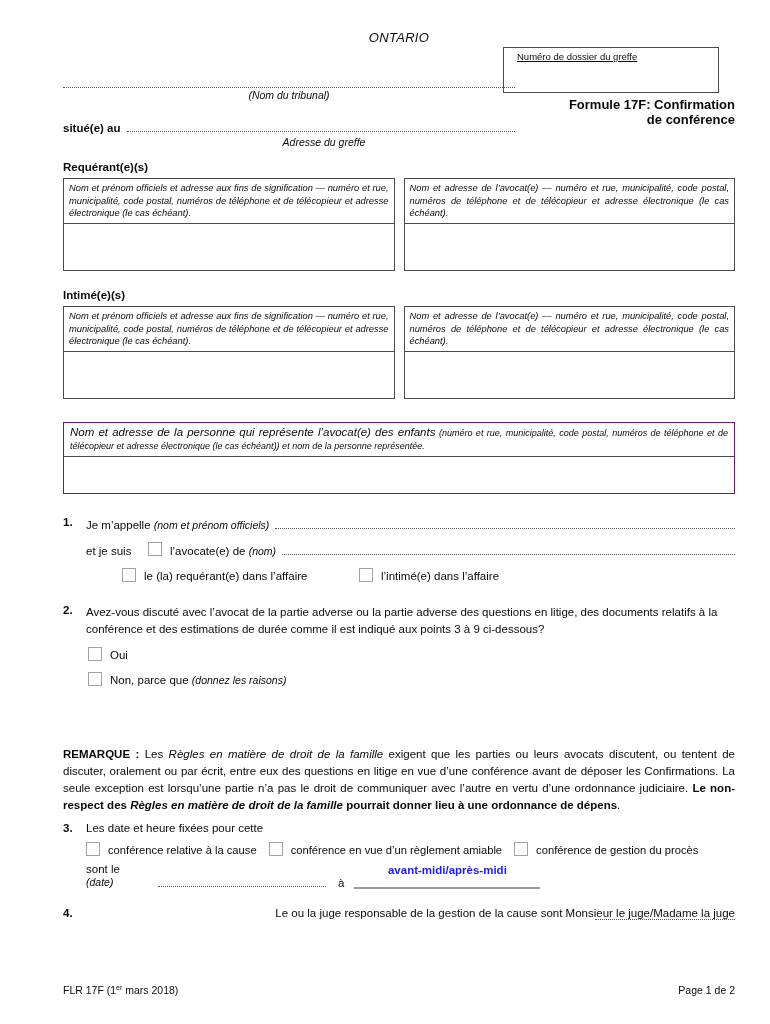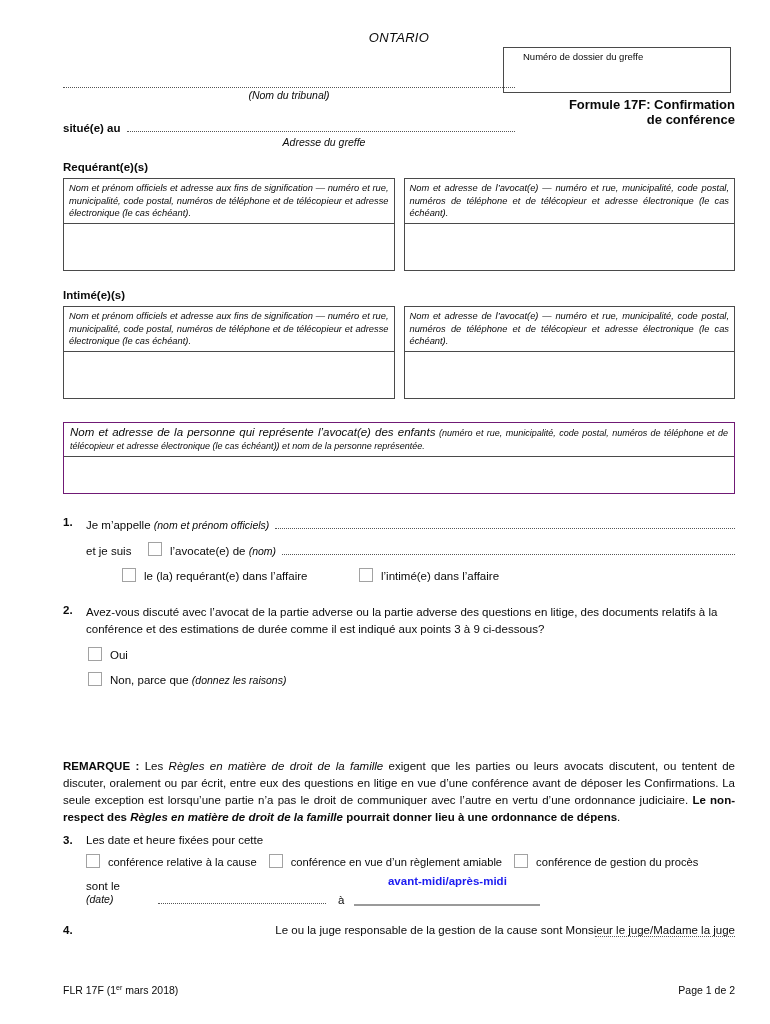--- a/index.html
+++ b/index.html
@@ -7,22 +7,22 @@
     width:770px;height:1024px;background:#ffffff;position:relative;
     font-family:"Liberation Sans","DejaVu Sans",sans-serif;
     font-size:11.5px;color:#0a0a0a;overflow:hidden;
   }
   .page{position:absolute;inset:0;padding:30px 35px 0 63px;box-sizing:border-box;}
   .it{font-style:italic;}
   .hint{font-style:italic;font-size:10.5px;}
   
   .hdr{position:relative;}
   .ontario{text-align:center;font-style:italic;font-size:13px;line-height:15px;letter-spacing:.3px;}
-  .filebox{position:absolute;top:17px;right:4px;width:188px;height:38px;border:1px solid #4a4a4a;
-    padding:3px 19px;font-size:9.5px;box-sizing:content-box;}
+  .filebox{position:absolute;top:17px;right:16px;width:188px;height:38px;border:1px solid #4a4a4a;
+    padding:3px 13px;font-size:9.5px;box-sizing:content-box;text-decoration:underline;}
   .court-line{width:452px;margin-top:26px;height:16px;border-bottom:1px dotted #555;}
   .court-cap{width:452px;text-align:center;font-style:italic;font-size:10.5px;line-height:14px;}
   .form-title{position:absolute;top:67px;right:0;text-align:right;font-weight:bold;font-size:13px;line-height:15px;}
   .situe-row{width:452px;margin-top:17px;display:flex;align-items:flex-end;}
   .situe-row .lbl{font-weight:bold;white-space:nowrap;}
   .adr-cap{width:452px;text-align:center;padding-left:70px;box-sizing:border-box;
     font-style:italic;font-size:10.5px;line-height:14px;margin-top:1px;}
   
   .dotfill{flex:1;border-bottom:1px dotted #555;height:12px;margin:0 0 2px 6px;}
   
@@ -50,21 +50,21 @@
   .indent{margin-left:28px;padding-left:8px;}
   .q2opts .crow{margin-left:2px;margin-bottom:10px;}
   .note{margin:55px 0 0 0;text-align:justify;line-height:17px;font-size:11.5px;}
   .q3row{display:flex;align-items:center;white-space:nowrap;margin-top:8px;font-size:11.2px;}
   .q3row .sep{width:12px;flex:none;}
   .daterow{display:flex;align-items:flex-end;margin-top:6px;}
   .sontle{line-height:13px;flex:none;width:72px;}
   .dline{width:168px;border-bottom:1px dotted #555;height:12px;margin-bottom:2px;flex:none;}
   .a-lbl{margin:0 10px 0 12px;flex:none;}
   .ampm{width:186px;flex:none;text-align:center;font-weight:bold;color:#1b1bf0;
-    border-bottom:2px solid #9a9a9a;padding-bottom:17px;}
+    border-bottom:2px solid #9a9a9a;padding-bottom:11px;}
   .footer{position:absolute;top:984px;left:63px;right:35px;display:flex;
     justify-content:space-between;font-size:10.5px;}
   sup{font-size:7px;vertical-align:super;line-height:0;}
 </style>
 </head>
 <body>
 
 <div class="page">
 
   <div class="hdr">
@@ -146,21 +146,21 @@
 
   <div class="item" style="margin-top:10px;">
     <div class="num">2.</div>
     <div class="bodyc">
       <div style="line-height:17px;">Avez-vous discuté avec l’avocat de la partie adverse ou la partie adverse des questions en litige, des documents relatifs à la conférence et des estimations de durée comme il est indiqué aux points 3 à 9 ci-dessous?</div>
       <div class="q2opts" style="margin-top:9px;">
         <div class="crow">
           <span class="cb"></span>
           <span>Oui</span>
         </div>
-        <div class="crow" style="margin-bottom:16px;">
+        <div class="crow" style="margin-bottom:4px;">
           <span class="cb"></span>
           <span>Non, parce que</span>&nbsp;<span class="hint">(donnez les raisons)</span>
         </div>
       </div>
     </div>
   </div>
 
   <p class="note"><b>REMARQUE :</b> <span>Les</span> <i>Règles en matière de droit de la famille</i> <span>exigent que les parties ou leurs avocats discutent, ou tentent de discuter, oralement ou par écrit, entre eux des questions en litige en vue d’une conférence avant de déposer les Confirmations. La seule exception est lorsqu’une partie n’a pas le droit de communiquer avec l’autre en vertu d’une ordonnance judiciaire.</span> <b>Le non-respect des</b> <b class="it">Règles en matière de droit de la famille</b> <b>pourrait donner lieu à une ordonnance de dépens</b><span>.</span></p>
 
   <div class="item" style="margin-top:8px;">

